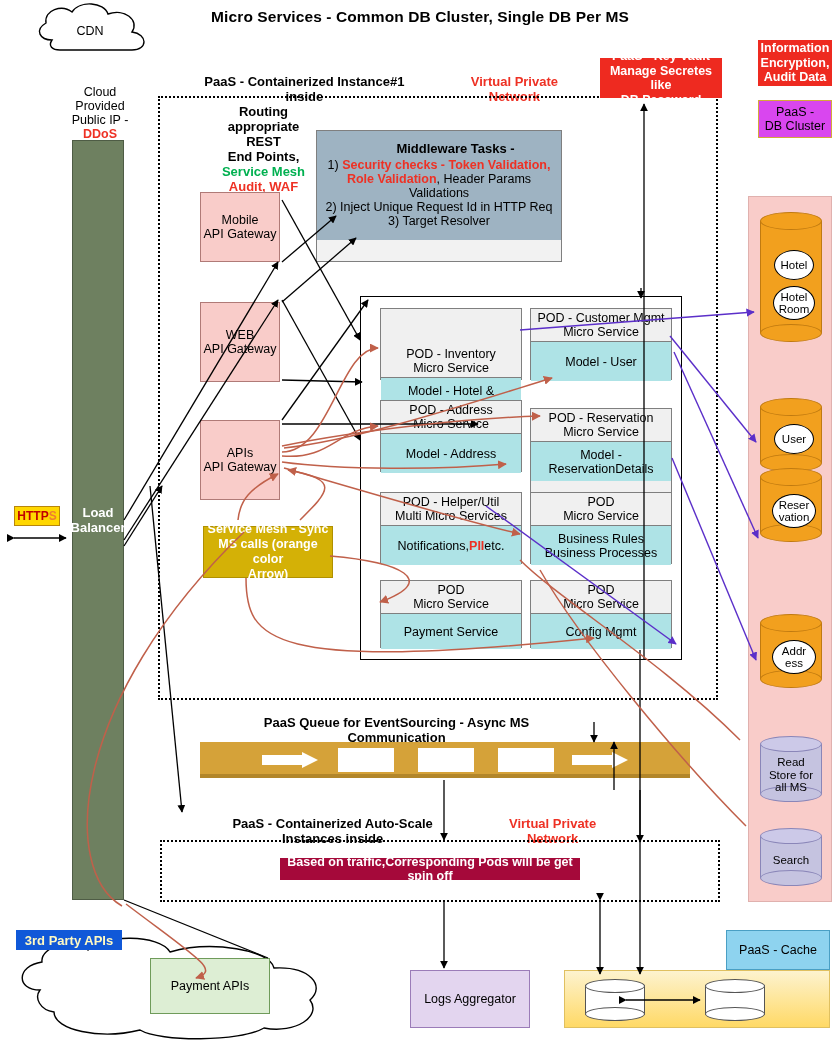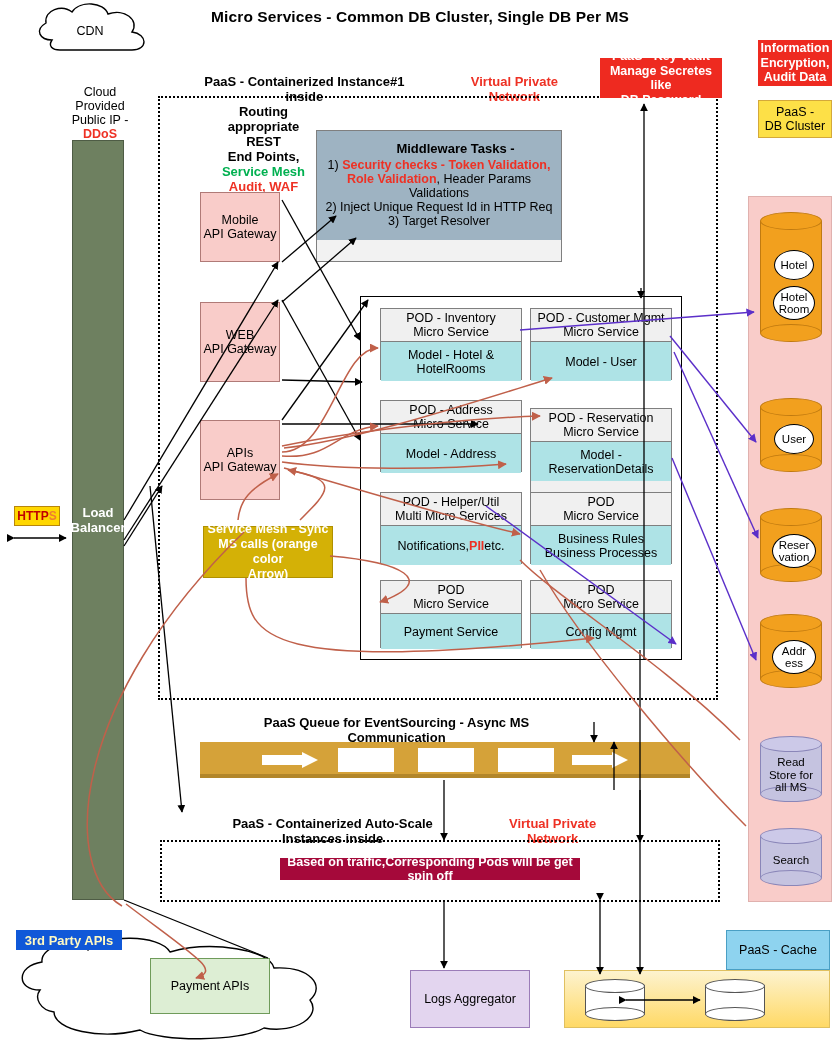--- a/index.html
+++ b/index.html
@@ -23,21 +23,21 @@
   .dotted{border:2px dotted #000;}
   .solidbox{border:1.6px solid #000;background:transparent;}
 
   .redbanner{background:#ee2a20;color:#fff;font-weight:bold;font-size:12.5px;line-height:14.5px;}
   .darkred{background:#a5093a;color:#fff;font-weight:bold;font-size:12.5px;}
   .goldbox{background:#d4b106;border:1px solid #b09000;color:#fff;font-weight:bold;
            font-size:12.5px;line-height:15px;}
   .httpsbox{background:#ffd700;border:1px solid #b8860b;font-weight:bold;font-size:12px;align-items:center;}
   .lbbar{background:#6e8060;border:1px solid #4e5c45;color:#fff;font-weight:bold;font-size:13px;}
   .dbpanel{background:#f9ccc9;border:1px solid #e0b1ae;}
-  .cream{background:#fde047;border:1px solid #d4a93a;}
+  .cream{background:#d946ef;border:1px solid #d4a93a;}
   .bluebox{background:#8ed3ef;border:1px solid #4a9fc4;}
   .bluebanner{background:#1058d8;color:#fef9c3;font-weight:bold;font-size:13px;}
   .purplebox{background:#e3d5ef;border:1px solid #9b7cb8;}
   .greenbox{background:#ddeed4;border:1px solid #6f9b5a;}
   .yellowpanel{background:#ffe699;border:1px solid #e0c060;
       background:linear-gradient(180deg,#fdf3cf 0%,#ffd966 100%);}
   .cyl-lbl{font-size:11.5px;line-height:12.5px;}
 </style>
 </head>
 <body>
@@ -106,21 +106,21 @@
 DB Password</div>
   <div class="abs ctr redbanner" style="left:758px;top:40px;width:74px;height:46px;white-space:pre-line;">Information
 Encryption,
 Audit Data</div>
   <div class="abs ctr cream lbl" style="left:758px;top:100px;width:74px;height:38px;white-space:pre-line;">PaaS -
 DB Cluster</div>
 
   <div class="abs solidbox" style="left:360px;top:296px;width:322px;height:364px;"></div>
 
   <div class="abs podcard" style="left:380px;top:308px;width:142px;height:72px;">
-    <div class="ctr lbl" style="height:32px;border-bottom:1px solid #7f7f7f;white-space:pre-line;">POD - Inventory
+    <div class="ctr lbl" style="height:32px;border-bottom:1px solid #7f7f7f;white-space:pre-line;margin-top:36px;">POD - Inventory
 Micro Service</div>
     <div class="ctr podbody lbl" style="height:39px;white-space:pre-line;">Model - Hotel &amp;
 HotelRooms</div>
   </div>
   <div class="abs podcard" style="left:530px;top:308px;width:142px;height:72px;">
     <div class="ctr lbl" style="height:32px;border-bottom:1px solid #7f7f7f;white-space:pre-line;">POD - Customer Mgmt
 Micro Service</div>
     <div class="ctr podbody lbl" style="height:39px;white-space:pre-line;">Model - User</div>
   </div>
 
@@ -197,21 +197,21 @@
 Room</div>
   </div>
 
   <div class="abs" style="left:760px;top:398px;width:62px;height:72px;">
     <div class="abs" style="left:0;top:9px;width:62px;height:56px;background:#f2a01e;border-left:1px solid #c07a10;border-right:1px solid #c07a10;"></div>
     <div class="abs" style="left:0;top:0;width:62px;height:18px;border-radius:50%;background:#f2a01e;border:1px solid #c07a10;"></div>
     <div class="abs" style="left:0;top:56px;width:62px;height:18px;border-radius:50%;background:#f2a01e;border:1px solid #c07a10;"></div>
     <div class="abs ctr cyl-lbl" style="left:14px;top:26px;width:40px;height:30px;border-radius:50%;background:#fff;border:1px solid #000;">User</div>
   </div>
 
-  <div class="abs" style="left:760px;top:508px;width:70px;height:72px;">
+  <div class="abs" style="left:760px;top:468px;width:70px;height:72px;">
     <div class="abs" style="left:0;top:9px;width:62px;height:56px;background:#f2a01e;border-left:1px solid #c07a10;border-right:1px solid #c07a10;"></div>
     <div class="abs" style="left:0;top:0;width:62px;height:18px;border-radius:50%;background:#f2a01e;border:1px solid #c07a10;"></div>
     <div class="abs" style="left:0;top:56px;width:62px;height:18px;border-radius:50%;background:#f2a01e;border:1px solid #c07a10;"></div>
     <div class="abs ctr cyl-lbl" style="left:12px;top:26px;width:44px;height:34px;border-radius:50%;background:#fff;border:1px solid #000;white-space:pre-line;">Reser
 vation</div>
   </div>
 
   <div class="abs" style="left:760px;top:614px;width:62px;height:72px;">
     <div class="abs" style="left:0;top:9px;width:62px;height:56px;background:#f2a01e;border-left:1px solid #c07a10;border-right:1px solid #c07a10;"></div>
     <div class="abs" style="left:0;top:0;width:62px;height:18px;border-radius:50%;background:#f2a01e;border:1px solid #c07a10;"></div>

